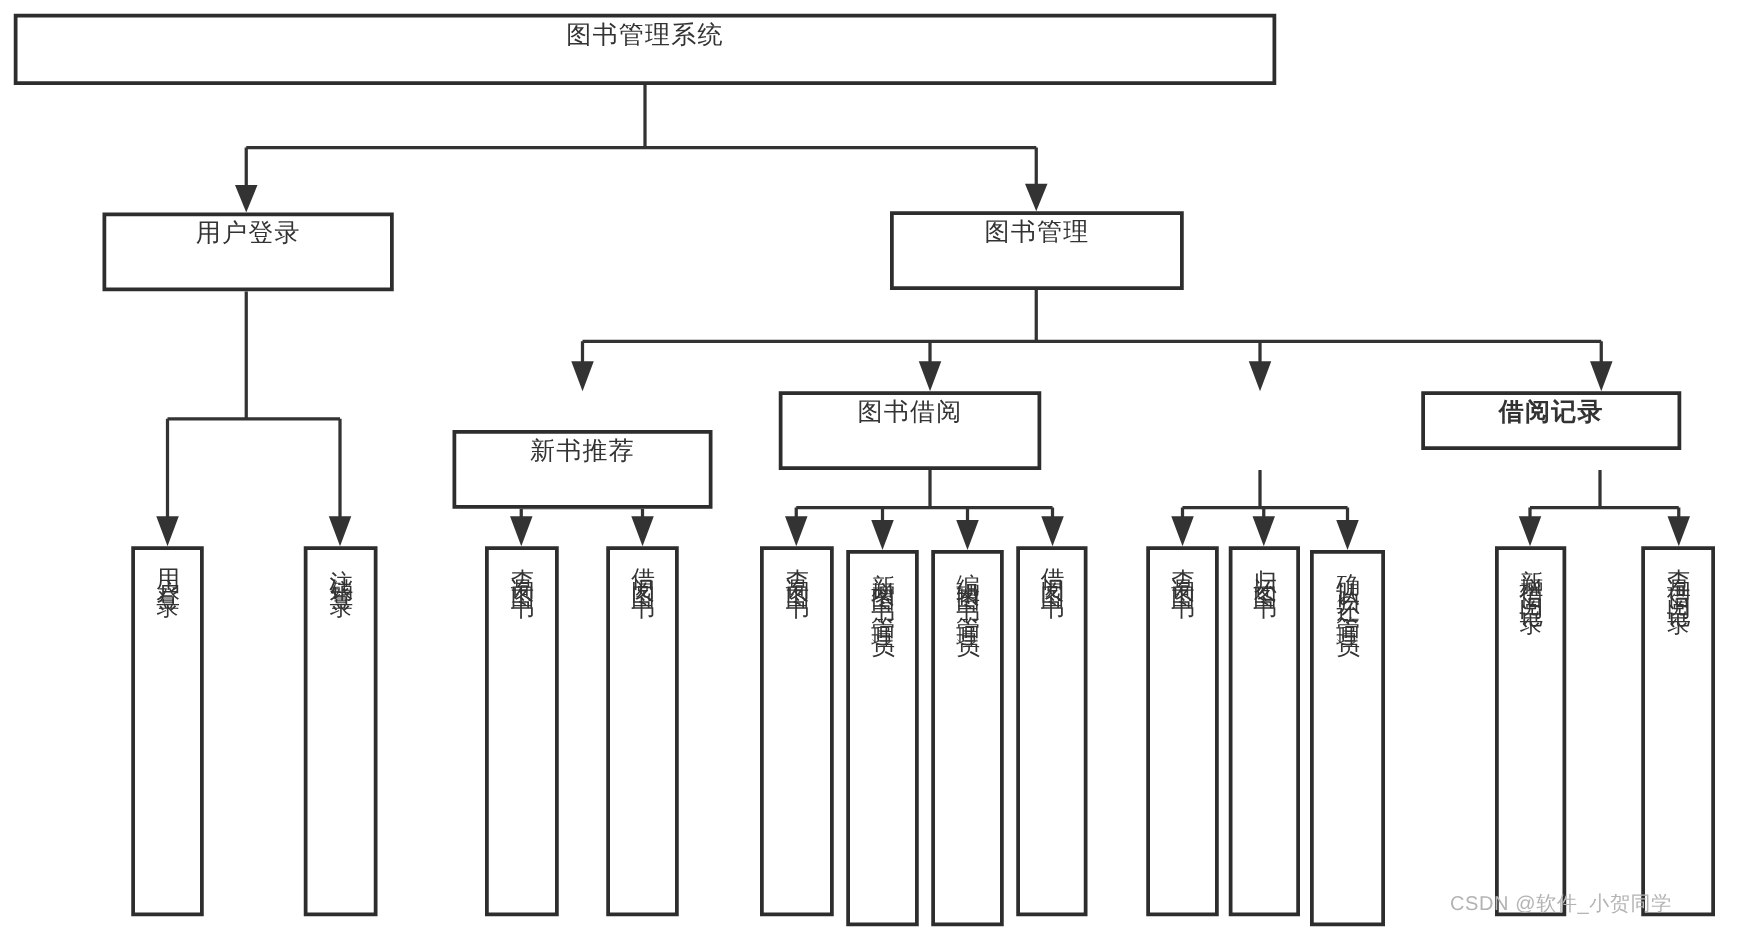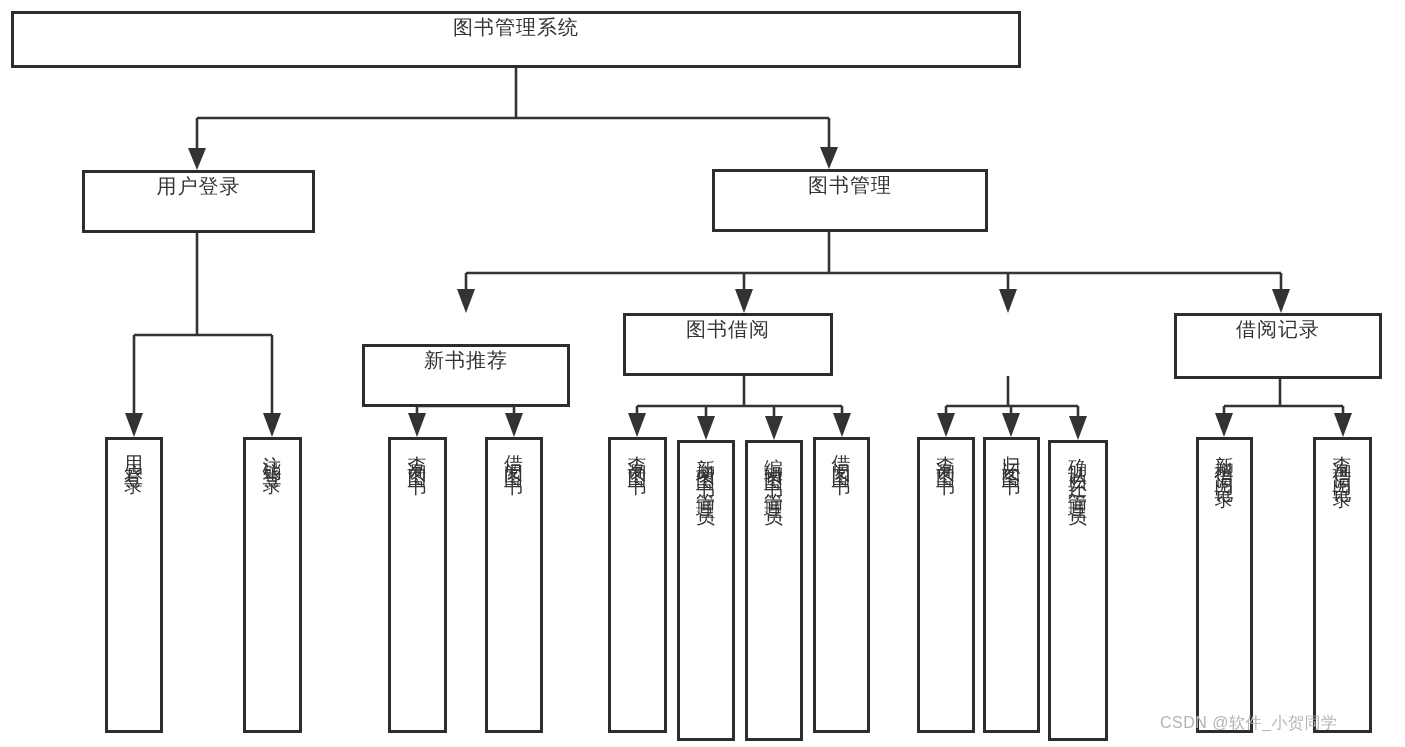--- a/index.html
+++ b/index.html
@@ -118,31 +118,31 @@
     <polygon points="1334,413 1352,413 1343,437"></polygon>
   </svg>
 
   <div class="box hbox" style="left:11px;top:11px;width:1010px;height:57px;">
     <span>图书管理系统</span>
   </div>
 
   <div class="box hbox" style="left:82px;top:170px;width:233px;height:63px;">
     <span>用户登录</span>
   </div>
-  <div class="box hbox" style="left:712px;top:169px;width:276px;height:63px;">
+  <div class="box hbox" style="left:712px;top:169px;width:235px;height:63px;">
     <span>图书管理</span>
   </div>
 
   <div class="box hbox" style="left:362px;top:313px;width:208px;height:63px;margin-top:31px;">
     <span>新书推荐</span>
   </div>
   <div class="box hbox" style="left:623px;top:313px;width:210px;height:63px;">
     <span>图书借阅</span>
   </div>
-  <div class="box hbox" style="left:1174px;top:313px;width:208px;height:66px;">
+  <div class="box hbox" style="left:1137px;top:313px;width:208px;height:47px;font-weight:bold;">
     <span>借阅记录</span>
   </div>
 
   <div class="box vbox" style="left:105px;top:437px;width:58px;height:296px;">
     <span>用户登录</span>
   </div>
   <div class="box vbox" style="left:243px;top:437px;width:59px;height:296px;">
     <span>注销登录</span>
   </div>
 

